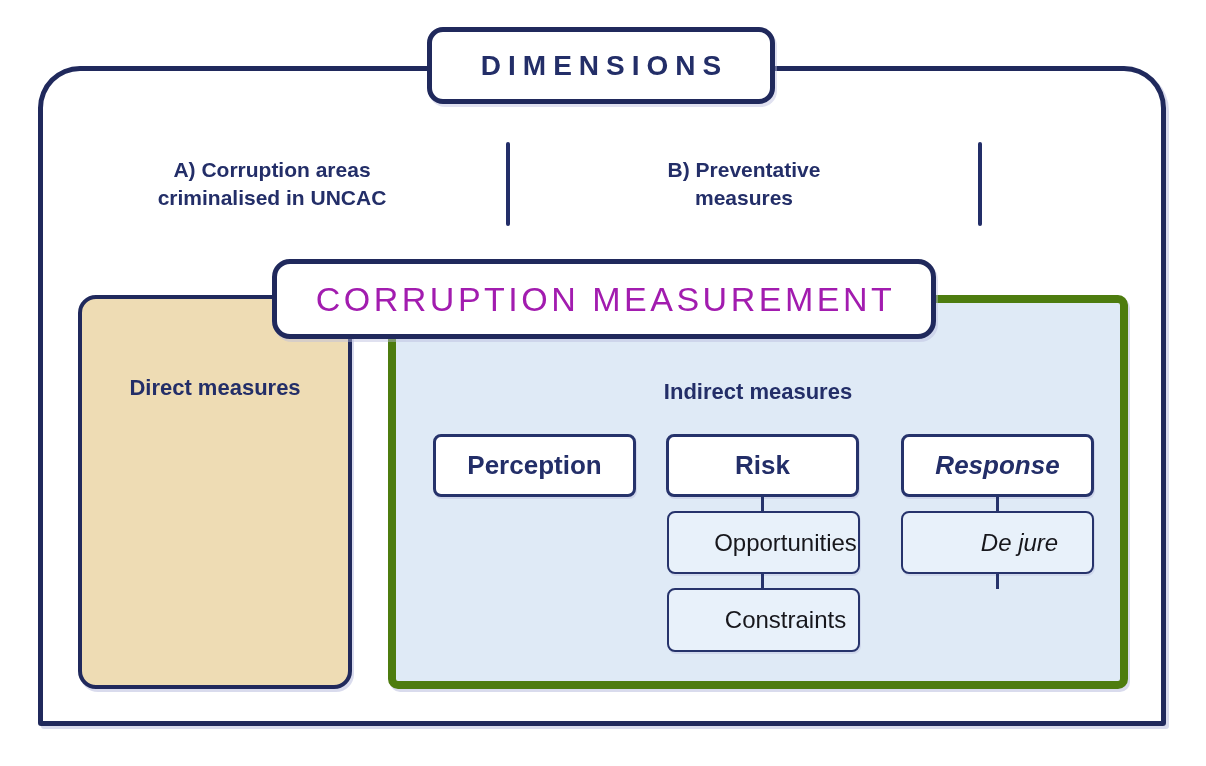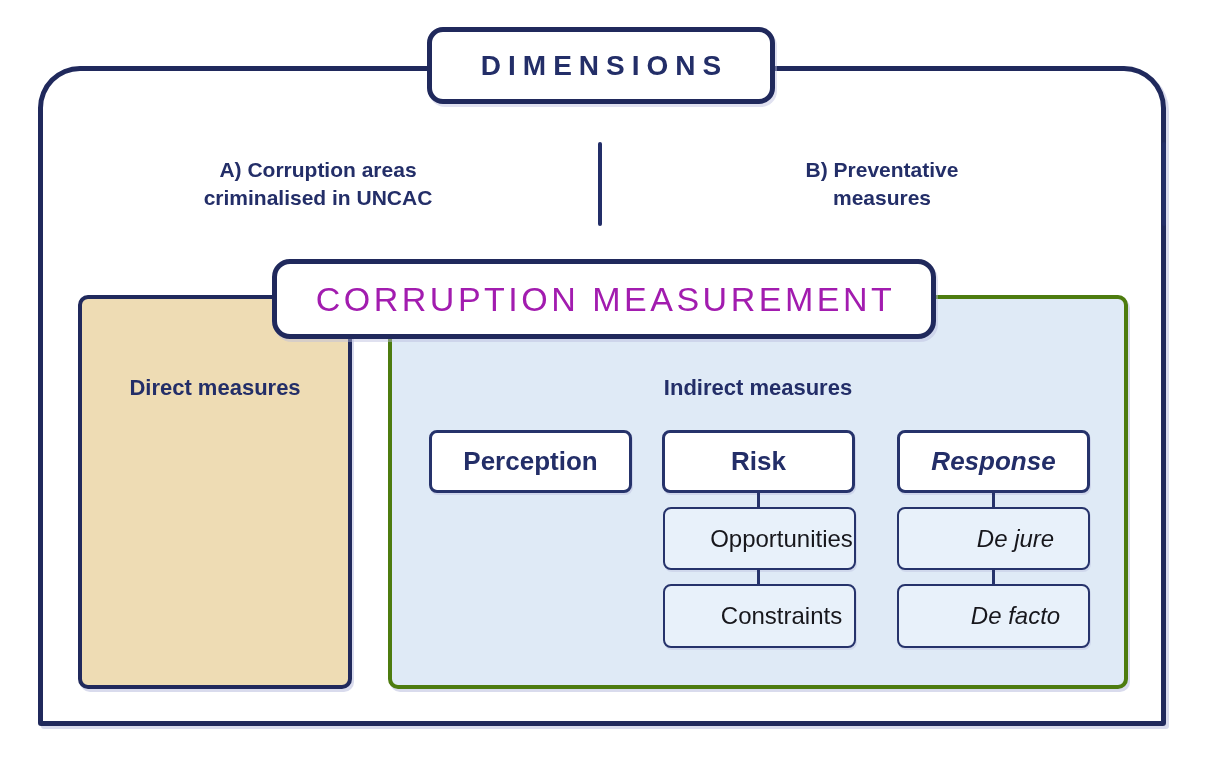--- a/index.html
+++ b/index.html
@@ -24,21 +24,21 @@
     display:flex;align-items:center;justify-content:center;
     z-index:2;box-shadow:2px 3px 0 rgba(186,189,222,.45);
   }
   .dim-box span{
     font-weight:700;font-size:28px;letter-spacing:7px;color:#232e68;
     padding-left:7px;
   }
 
   
   .dims-row{
-    left:38px;top:140px;width:1128px;height:88px;
+    left:38px;top:140px;width:944px;height:88px;
     display:flex;align-items:stretch;z-index:1;
   }
   .dim-col{
     flex:1;display:flex;align-items:center;justify-content:center;
     text-align:center;font-weight:700;font-size:21px;line-height:1.32;
     color:#232e68;white-space:pre-line;
   }
   .dim-divider{
     width:4px;height:84px;background:#232e68;border-radius:2px;
     align-self:flex-start;margin-top:2px;
@@ -52,32 +52,32 @@
     z-index:3;box-shadow:2px 3px 0 rgba(186,189,222,.45);
   }
   .cm-box span{
     font-weight:400;font-size:34px;letter-spacing:3.5px;color:#a21caf;
     padding-left:3px;
   }
 
   
   .direct-box{
     left:78px;top:295px;width:274px;height:394px;
-    background:#eedcb4;border:4px solid #20295c;border-radius:10px;
+    background:#eedcb4;border:4px solid #20295c;border-radius:18px;
     z-index:1;box-shadow:2px 3px 0 rgba(186,189,222,.55);
   }
   .panel-heading{
     position:absolute;left:0;top:76px;width:100%;text-align:center;
     font-weight:700;font-size:22px;color:#232e68;
   }
 
   
   .indirect-box{
     left:388px;top:295px;width:740px;height:394px;
-    background:#dfeaf6;border:4px solid #4d7c0f;border-radius:10px;
+    background:#dfeaf6;border:8px solid #4d7c0f;border-radius:10px;
     z-index:1;box-shadow:2px 3px 0 rgba(186,189,222,.55);
   }
 
   .node{
     position:absolute;box-sizing:border-box;border-radius:8px;
     display:flex;align-items:center;justify-content:center;
   }
   .node-head{
     background:#ffffff;border:3px solid #26336b;
     font-weight:700;font-size:26px;color:#232e68;
@@ -140,18 +140,15 @@
     </div>
 
     <div class="node node-head" style="left:505px;top:131px;width:193px;height:63px;font-style:italic;">
       <span>Response</span>
     </div>
     <div class="connector" style="left:600px;top:193px;height:16px;"></div>
     <div class="node node-sub italic" style="left:505px;top:208px;width:193px;height:63px;">
       <span>De jure</span>
     </div>
     <div class="connector" style="left:600px;top:270px;height:16px;"></div>
-    <div class="node node-sub italic" style="left:505px;top:285px;width:193px;height:64px;">
-      <span>De facto</span>
-    </div>
   </div>
 
 </div>
 
 </body></html>

